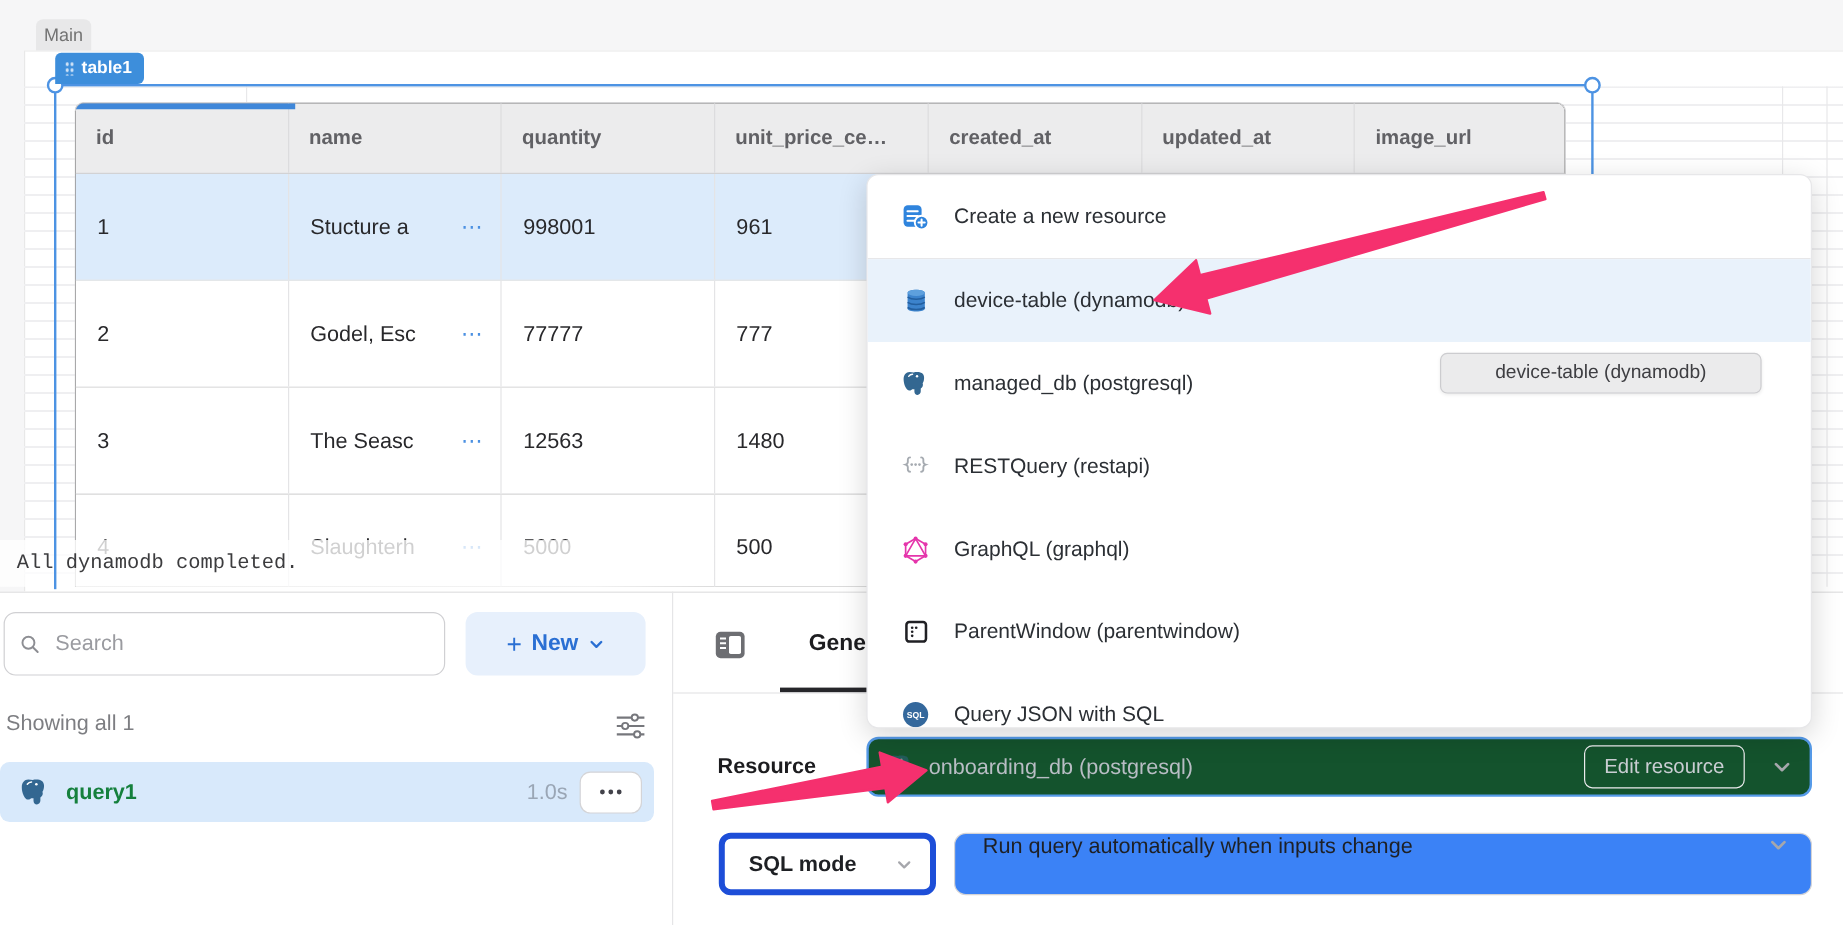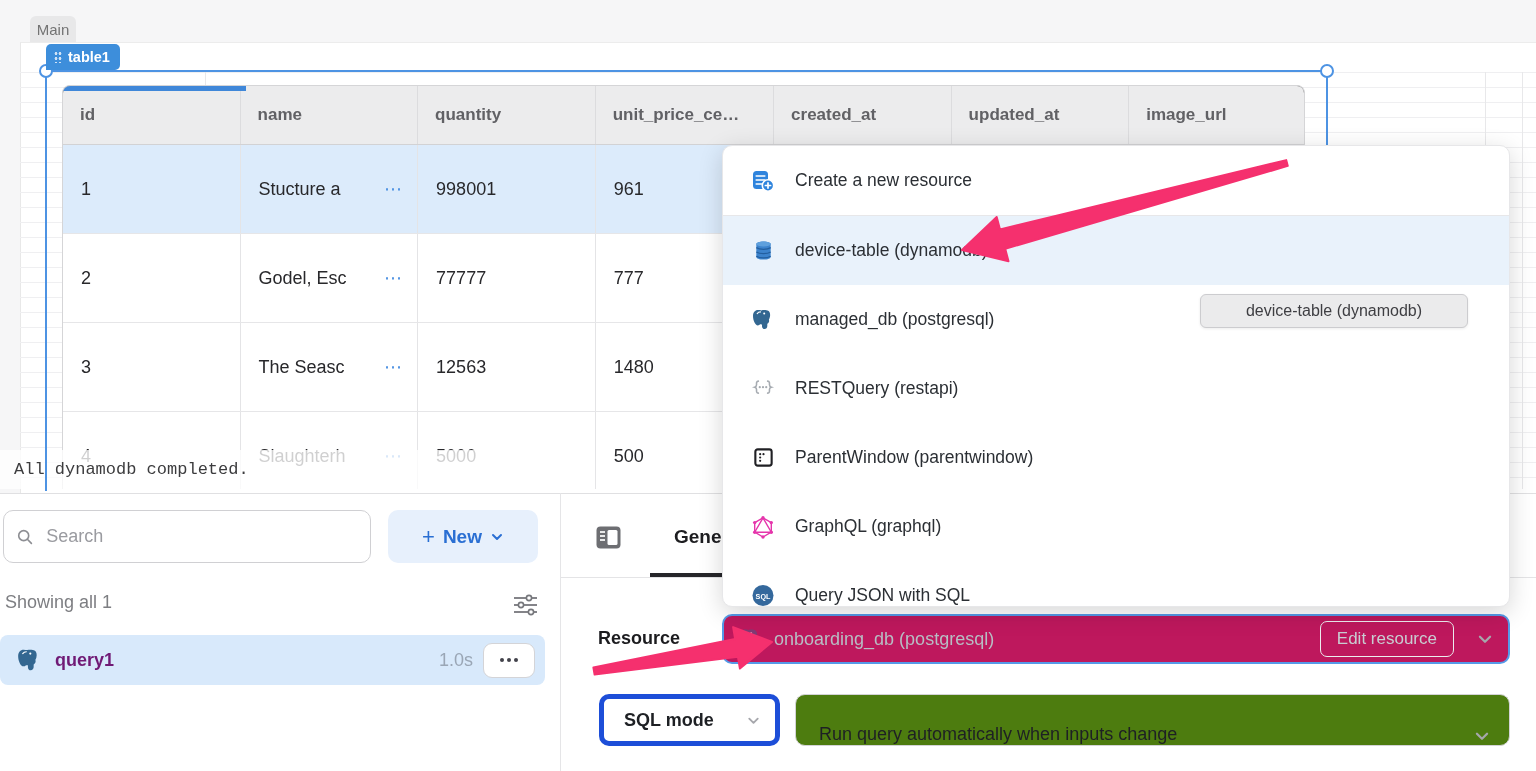--- a/index.html
+++ b/index.html
@@ -56,42 +56,42 @@
               background:#fff;display:flex;align-items:center;padding:0 12px;z-index:22;}
   .search-box input{border:none;outline:none;font-size:18px;color:#333;width:100%;margin-left:10px;
                     font-family:"Liberation Sans",sans-serif;background:transparent;}
   .search-box input::placeholder{color:#9a9ba0;}
   .new-btn{left:388px;top:510px;width:150px;height:53px;background:#e7f0fc;border-radius:10px;z-index:22;
            display:flex;align-items:center;justify-content:center;gap:8px;color:#2a6fd3;font-size:19px;font-weight:bold;}
   .showing{left:5px;top:592px;font-size:18px;color:#7d7e82;z-index:22;}
   .filter-ic{left:512px;top:592px;z-index:22;}
   .query-row{left:0px;top:635px;width:545px;height:50px;background:#d8e9fb;border-radius:8px;z-index:22;
              display:flex;align-items:center;padding:0 10px 0 16px;}
-  .query-row .qname{font-size:18px;color:#701a75;font-weight:bold;margin-left:13px;}
+  .query-row .qname{font-size:18px;color:#15803d;font-weight:bold;margin-left:13px;}
   .qdur{margin-left:auto;color:#9aa6b5;font-size:18px;}
   .more-btn{width:50px;height:33px;background:#fff;border:1px solid #d4d4d7;border-radius:9px;margin-left:10px;
             display:flex;align-items:center;justify-content:center;gap:3px;}
   .more-btn i{width:4px;height:4px;border-radius:50%;background:#42424a;}
 
   .tabbar-icon{left:595px;top:524px;z-index:22;}
   .tab-general{left:674px;top:526px;font-size:19px;font-weight:bold;color:#1d1d20;z-index:22;}
   .tab-underline{left:650px;top:573px;width:75px;height:4px;background:#26262a;z-index:22;}
   .tab-divider{left:561px;top:577px;width:975px;height:1px;background:#e4e4e6;z-index:22;}
 
   .res-label{left:598px;top:628px;font-size:18px;font-weight:bold;color:#1c1c1f;z-index:22;}
-  .res-select{left:722px;top:614px;width:788px;height:50px;background:#be185d;border:2px solid #559ae8;
+  .res-select{left:722px;top:614px;width:788px;height:50px;background:#14532d;border:2px solid #559ae8;
               border-radius:10px;display:flex;align-items:center;padding:0 14px;z-index:22;}
   .res-value{color:#b8bdc4;font-size:18px;margin-left:12px;}
   .edit-res{margin-left:auto;height:34px;padding:0 16px;border:1px solid #ececee;border-radius:7px;
             display:flex;align-items:center;color:#c9cdd2;font-size:17px;}
   .sql-select{left:599px;top:694px;width:181px;height:52px;border:5px solid #1d4ed8;border-radius:10px;
               background:#fff;display:flex;align-items:center;justify-content:space-between;
               padding:0 14px 0 20px;z-index:22;font-size:18px;color:#1e2024;font-weight:bold;}
   .run-select{left:795px;top:694px;width:715px;height:52px;border:1px solid #d3d3d6;border-radius:10px;
-              background:#4d7c0f;display:flex;align-items:flex-end;z-index:22;font-size:18px;color:#1e2024;
+              background:#3b82f6;display:flex;align-items:flex-start;z-index:22;font-size:18px;color:#1e2024;
               padding:0 18px 0 23px;}
 
   
   .dropdown{left:722px;top:145px;width:788px;height:462px;background:#fff;border:1px solid #e7e7e9;
             border-radius:10px;box-shadow:0 6px 24px rgba(0,0,0,.16);z-index:25;overflow:hidden;}
   .dd-item{height:69px;display:flex;align-items:center;padding-left:28px;gap:20px;font-size:17.5px;color:#2b2f34;}
   .dd-item.hl{background:#e9f2fb;}
   .dd-sep{height:1px;background:#e7e7e9;}
   .dd-icon{width:24px;height:24px;display:flex;align-items:center;justify-content:center;flex:none;}
 
@@ -332,47 +332,47 @@
           <path d="M18 4.5c2.5 0 2 3 2 4s.3 2 2 2.5c-1.7.5-2 1.5-2 2.5s.5 4-2 4" fill="none" stroke="#a6abb1" stroke-width="1.7" stroke-linecap="round"></path>
           <circle cx="9.5" cy="11" r="1.2" fill="#a6abb1"></circle>
             <circle cx="13" cy="11" r="1.2" fill="#a6abb1"></circle>
             <circle cx="16.5" cy="11" r="1.2" fill="#a6abb1"></circle>
         </svg>
       </span>
       <span>RESTQuery (restapi)</span>
     </div>
     <div class="dd-item">
       <span class="dd-icon">
-        <svg width="23" height="23" viewBox="0 0 24 24">
-          <rect x="3.5" y="3.5" width="17" height="17" rx="2.5" fill="none" stroke="#202024" stroke-width="2.2"></rect>
-          <circle cx="8.5" cy="8.5" r="1.15" fill="#202024"></circle>
-          <circle cx="8.5" cy="12" r="1.15" fill="#202024"></circle>
-          <circle cx="8.5" cy="15.5" r="1.15" fill="#202024"></circle>
-          <circle cx="12" cy="8.5" r="1.15" fill="#202024"></circle>
-        </svg>
-      </span>
-      <span>ParentWindow (parentwindow)</span>
-    </div>
-    <div class="dd-item">
-      <span class="dd-icon">
         <svg width="24" height="24" viewBox="0 0 24 24">
           <path d="M12 2.8 20.3 7.6v9.6L12 22 3.7 17.2V7.6Z" fill="none" stroke="#e535ab" stroke-width="1.4"></path>
           <path d="M12 2.8 20.3 17.2H3.7Z" fill="none" stroke="#e535ab" stroke-width="1.4"></path>
           <circle cx="12" cy="2.8" r="1.7" fill="#e535ab"></circle>
             <circle cx="20.3" cy="7.6" r="1.7" fill="#e535ab"></circle>
           <circle cx="20.3" cy="17.2" r="1.7" fill="#e535ab"></circle>
             <circle cx="12" cy="22" r="1.7" fill="#e535ab"></circle>
           <circle cx="3.7" cy="17.2" r="1.7" fill="#e535ab"></circle>
             <circle cx="3.7" cy="7.6" r="1.7" fill="#e535ab"></circle>
         </svg>
       </span>
       <span>GraphQL (graphql)</span>
     </div>
     <div class="dd-item">
       <span class="dd-icon">
+        <svg width="23" height="23" viewBox="0 0 24 24">
+          <rect x="3.5" y="3.5" width="17" height="17" rx="2.5" fill="none" stroke="#202024" stroke-width="2.2"></rect>
+          <circle cx="8.5" cy="8.5" r="1.15" fill="#202024"></circle>
+          <circle cx="8.5" cy="12" r="1.15" fill="#202024"></circle>
+          <circle cx="8.5" cy="15.5" r="1.15" fill="#202024"></circle>
+          <circle cx="12" cy="8.5" r="1.15" fill="#202024"></circle>
+        </svg>
+      </span>
+      <span>ParentWindow (parentwindow)</span>
+    </div>
+    <div class="dd-item">
+      <span class="dd-icon">
         <svg width="25" height="25" viewBox="0 0 24 24">
           <circle cx="12" cy="12" r="10.5" fill="#34689c"></circle>
           <text x="12" y="15" text-anchor="middle" font-size="7.2" font-weight="bold" fill="#fff" font-family="Liberation Sans, sans-serif">SQL</text>
         </svg>
       </span>
       <span>Query JSON with SQL</span>
     </div>
   </div>
 
   <div class="abs tooltip">

